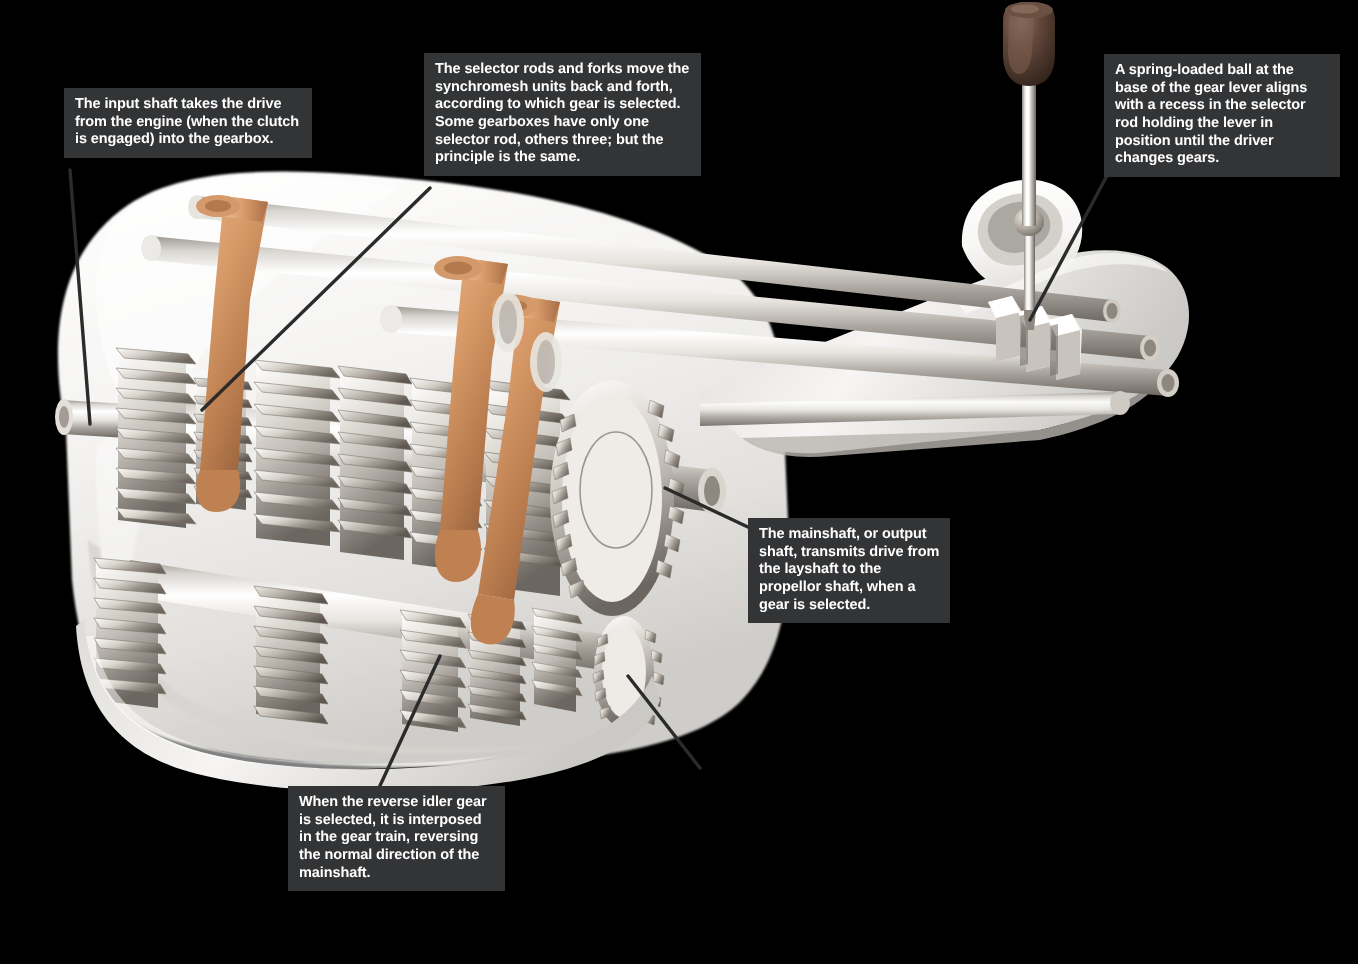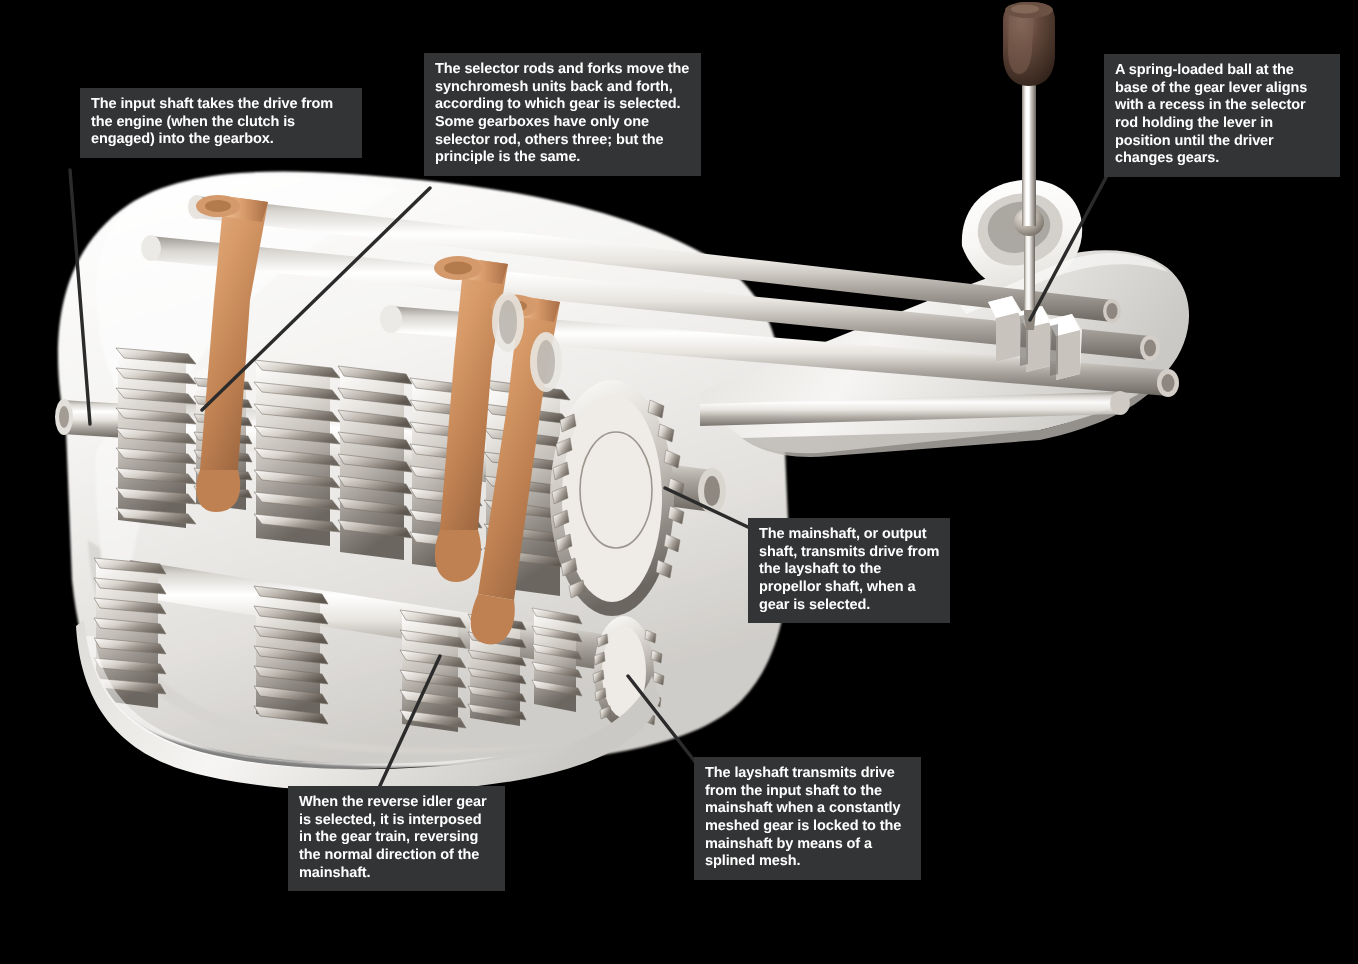--- a/index.html
+++ b/index.html
@@ -15,21 +15,21 @@
     font-size:14.5px;
     line-height:1.22;
     padding:8px 10px 9px 11px;
     box-sizing:border-box;
     letter-spacing:-0.1px;
     z-index:40;
     text-rendering:geometricPrecision;
   }
   .callout p{margin:0;}
 
-  #c-input    {left:80px;  top:88px;  width:282px;}
+  #c-input    {left:64px;  top:88px;  width:248px;}
   #c-selector {left:424px; top:53px;  width:277px;}
   #c-spring   {left:1104px;top:54px;  width:236px;}
   #c-mainshaft{left:748px; top:518px; width:202px;}
   #c-layshaft {left:694px; top:757px; width:227px;}
   #c-reverse  {left:288px; top:786px; width:217px;}
 
   
   #leaders{position:absolute;left:0;top:0;width:1358px;height:964px;z-index:35;}
 
   
@@ -525,21 +525,18 @@
   </div>
 
   <div class="callout" id="c-spring">
     <p>A spring-loaded ball at the base of the gear lever aligns with a recess in the selector rod holding the lever in position until the driver changes gears.</p>
   </div>
 
   <div class="callout" id="c-mainshaft">
     <p>The mainshaft, or output shaft, transmits drive from the layshaft to the propellor shaft, when a gear is selected.</p>
   </div>
 
-  <div class="callout" id="c-layshaft">
-    <p>The layshaft transmits drive from the input shaft to the mainshaft when a constantly meshed gear is locked to the mainshaft by means of a splined mesh.</p>
-  </div>
 
   <div class="callout" id="c-reverse">
     <p>When the reverse idler gear is selected, it is interposed in the gear train, reversing the normal direction of the mainshaft.</p>
   </div>
 
 </div>
 
 </body></html>

